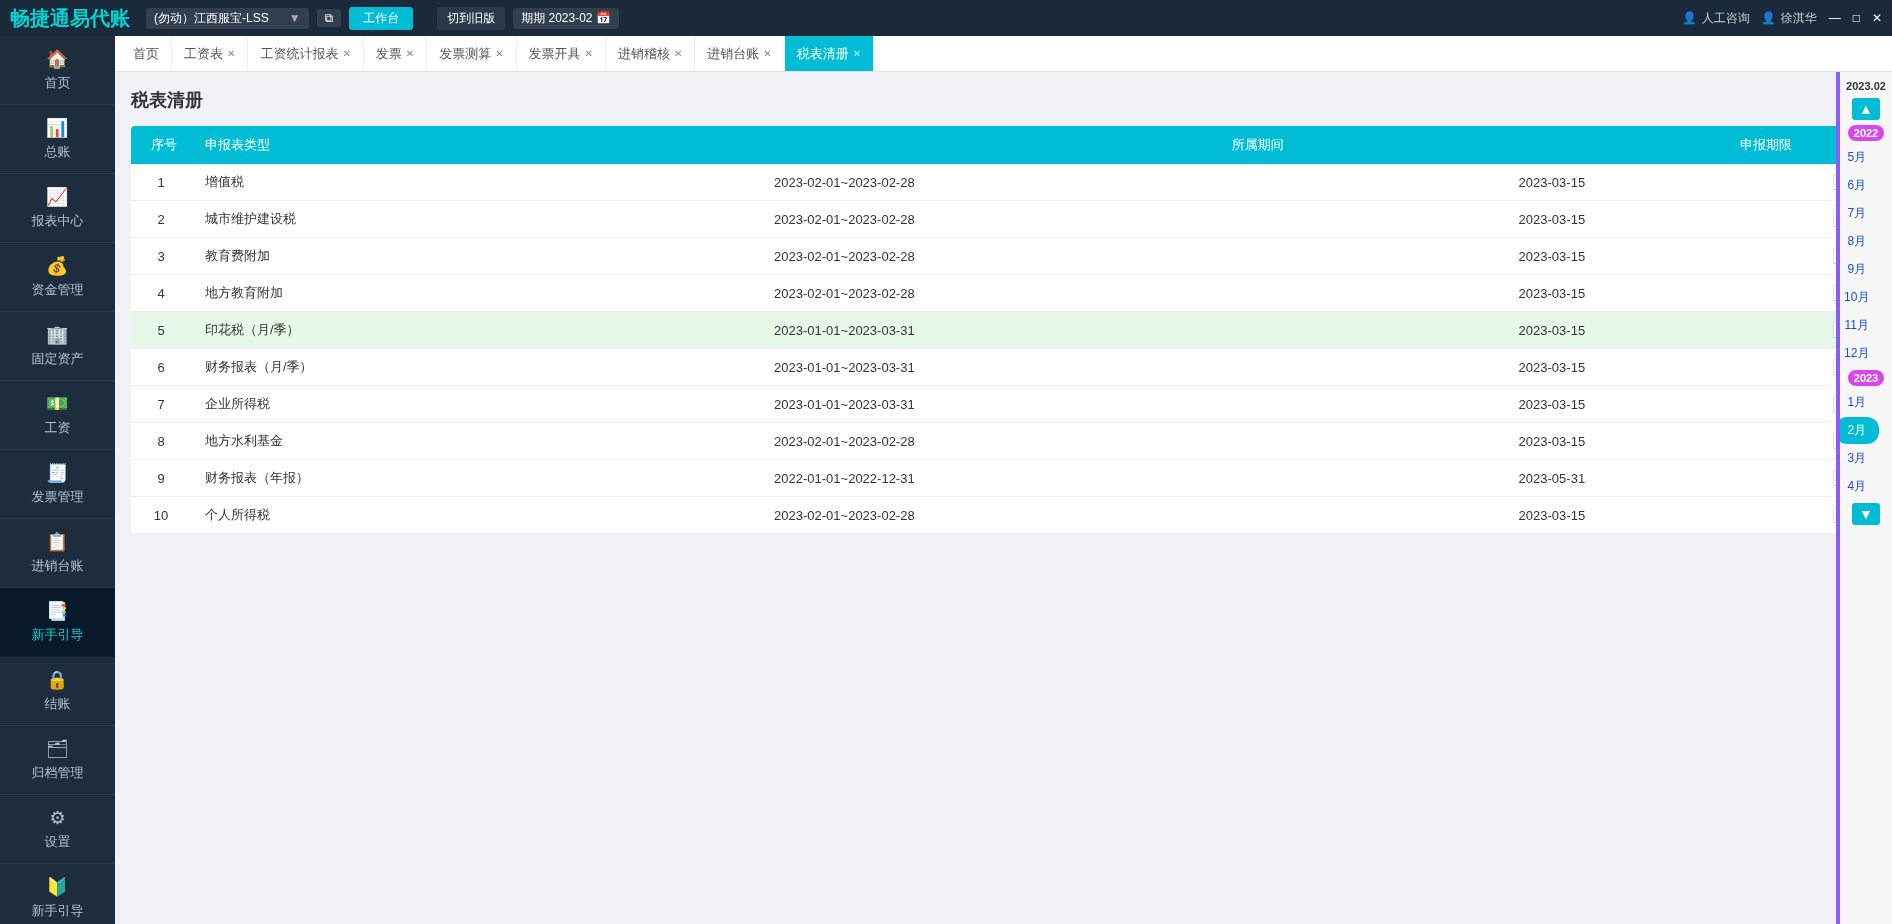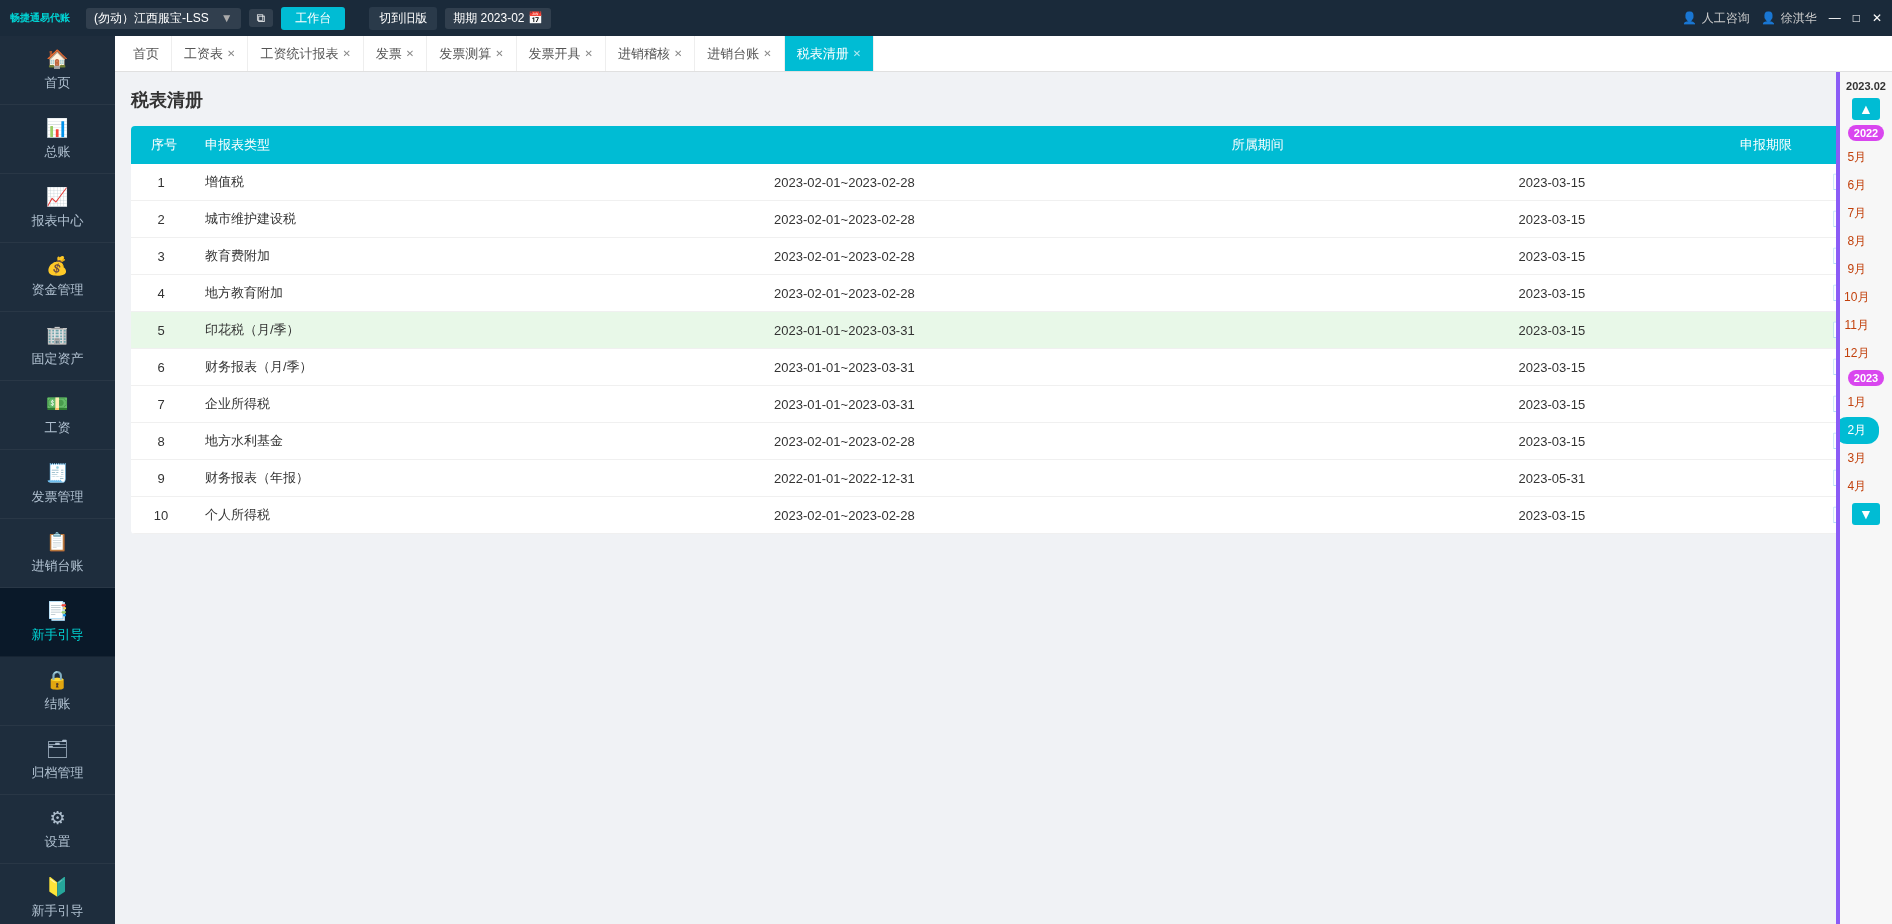--- a/index.html
+++ b/index.html
@@ -10,32 +10,32 @@
       background: #1a2a3a;
       height: 36px;
       display: flex;
       align-items: center;
       padding: 0 10px;
       color: #fff;
       flex-shrink: 0;
     }
     .top-header .logo {
       color: #00d4d4;
-      font-size: 10px;
+      font-size: 20px;
       font-weight: bold;
       margin-right: 16px;
     }
     .top-header .company-selector {
       display: flex;
       align-items: center;
       background: rgba(255,255,255,0.1);
       border-radius: 3px;
       padding: 2px 8px;
       cursor: pointer;
-      gap: 12px;
+      gap: 20px;
       font-size: 12px;
     }
     .top-header .company-selector .arrow { color: #aaa; }
     .top-header .icon-btn {
       background: rgba(255,255,255,0.1);
       border: none;
       color: #fff;
       padding: 2px 8px;
       border-radius: 3px;
       margin-left: 8px;
@@ -252,21 +252,21 @@
       align-items: center;
       justify-content: center;
       margin: 2px 0;
     }
     .cal-month-item {
       width: 44px;
       text-align: center;
       padding: 5px 2px;
       cursor: pointer;
       font-size: 12px;
-      color: #c2410c;
+      color: #1d4ed8;
       border-radius: 3px;
       margin: 1px 0;
     }
     .cal-month-item.current-period {
       background: #00bcd4;
       color: #fff;
       border-radius: 12px;
     }
     .cal-year-badge {
       background: #d946ef;

